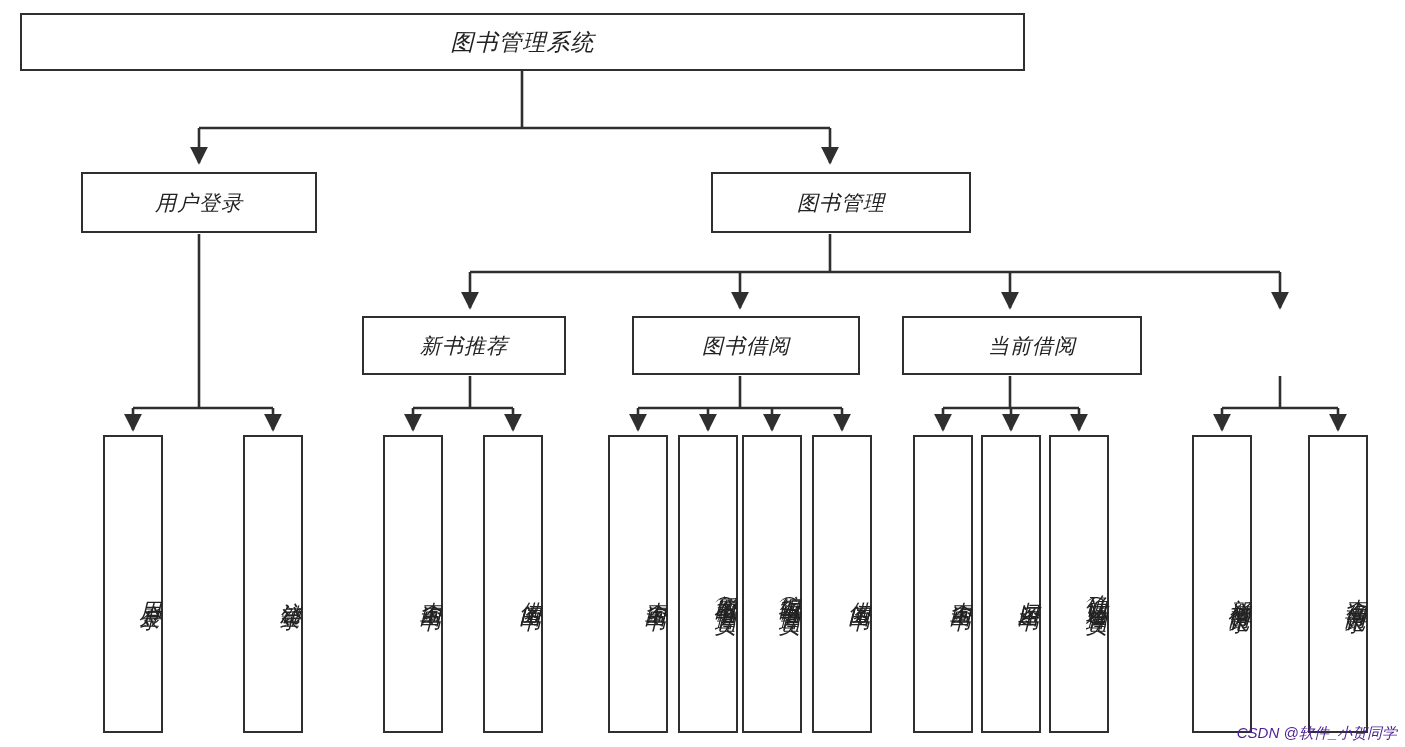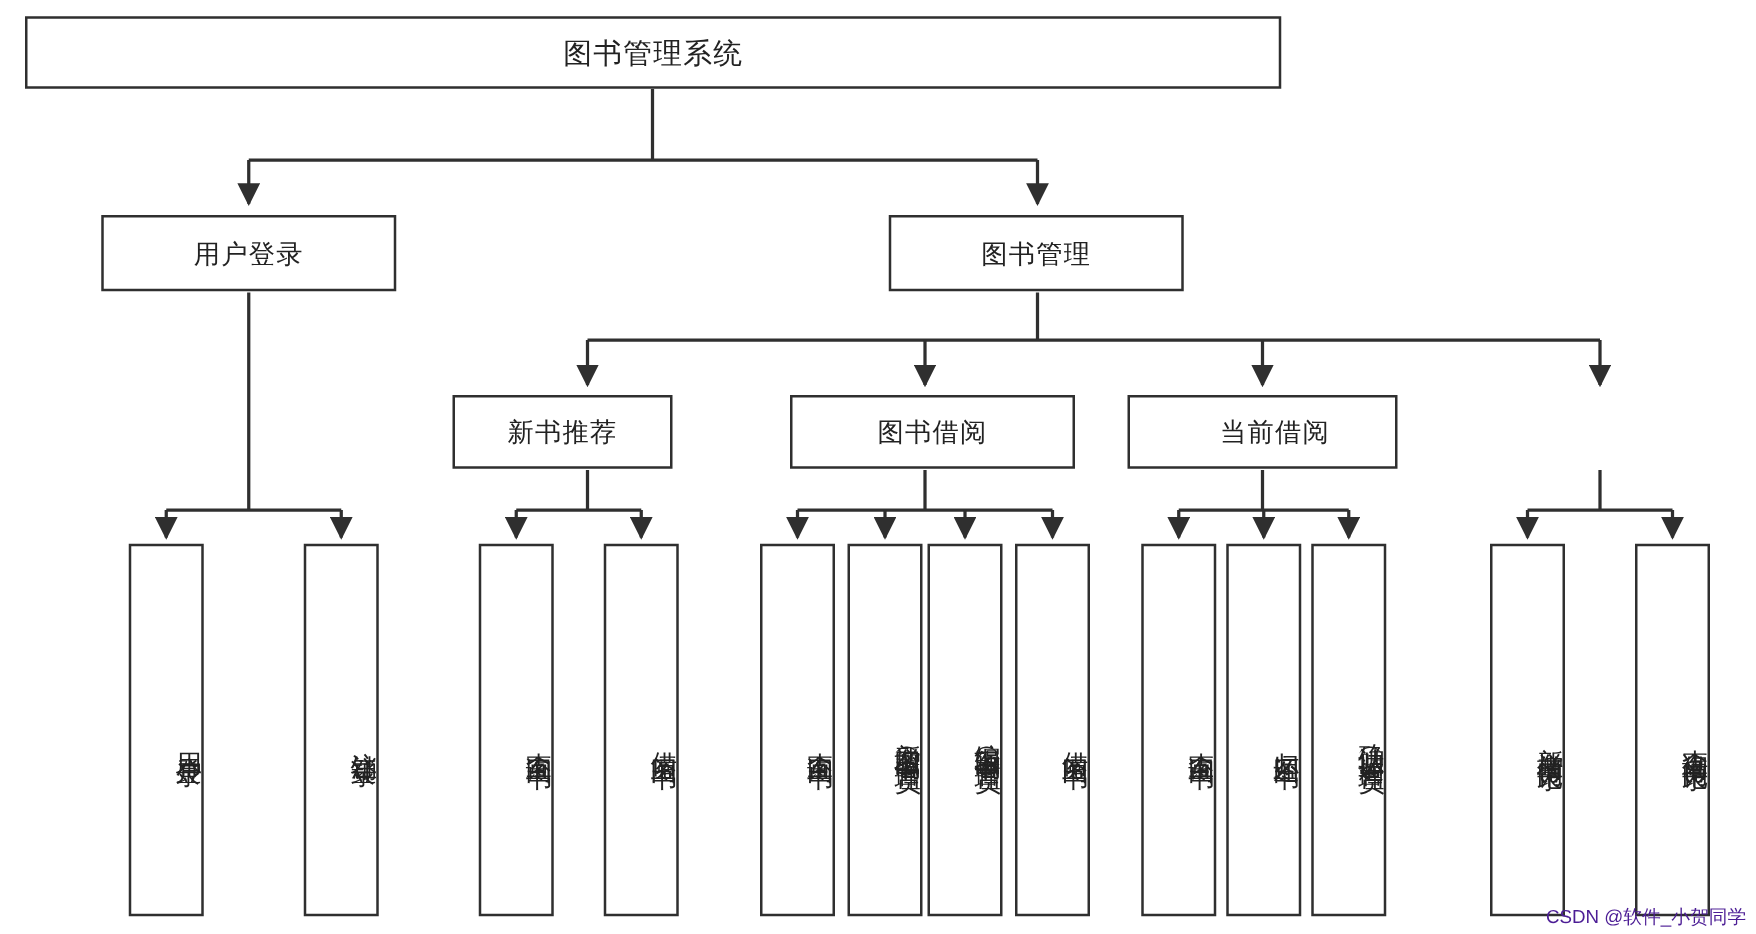--- a/index.html
+++ b/index.html
@@ -1,18 +1,18 @@
 <!DOCTYPE html>
 <html><head>
 <meta charset="utf-8">
 <style>
   html,body{margin:0;padding:0;background:#ffffff;}
   body{width:1405px;height:747px;overflow:hidden;
        font-family:"Liberation Sans","DejaVu Sans",sans-serif;}
-  #diagram-root{position:relative;width:1405px;height:747px;}
+  #diagram-root{position:relative;width:1405px;height:747px;font-style:italic;}
   svg.edges{position:absolute;left:0;top:0;width:1405px;height:747px;}
   .node{position:absolute;box-sizing:border-box;background:#ffffff;
         border:2px solid #2f2f2f;display:flex;align-items:center;
         justify-content:center;color:#222222;}
   .node.h{font-size:21px;letter-spacing:1px;}
   .node.v{writing-mode:vertical-rl;text-orientation:upright;
           font-size:21px;letter-spacing:3px;line-height:1;
           padding-top:14px;align-items:flex-start;justify-content:center;}
   .watermark{position:absolute;right:8px;bottom:4px;font-size:15px;
              color:#4c1d95;white-space:nowrap;}
@@ -68,25 +68,25 @@
       <path d="M 1280 376 L 1280 408"></path>
       <path d="M 1222 408 L 1338 408"></path>
       <path d="M 1222 408 L 1222 430" marker-end="url(#arrow)"></path>
       <path d="M 1338 408 L 1338 430" marker-end="url(#arrow)"></path>
     </g>
   </svg>
 
   <div class="node h" style="left:20px;top:13px;width:1005px;height:58px;font-size:23px;">图书管理系统</div>
 
   <div class="node h" style="left:81px;top:172px;width:236px;height:61px;">用户登录</div>
-  <div class="node h" style="left:711px;top:172px;width:236px;height:61px;">图书管理</div>
+  <div class="node h" style="left:711px;top:172px;width:260px;height:61px;">图书管理</div>
 
-  <div class="node h" style="left:362px;top:316px;width:176px;height:59px;">新书推荐</div>
+  <div class="node h" style="left:362px;top:316px;width:204px;height:59px;">新书推荐</div>
   <div class="node h" style="left:632px;top:316px;width:228px;height:59px;">图书借阅</div>
-  <div class="node h" style="left:902px;top:316px;width:216px;height:59px;padding-left:20px;">当前借阅</div>
+  <div class="node h" style="left:902px;top:316px;width:240px;height:59px;padding-left:20px;">当前借阅</div>
 
   <div class="node v" style="left:103px;top:435px;width:60px;height:298px;">用户登录</div>
   <div class="node v" style="left:243px;top:435px;width:60px;height:298px;">注销登录</div>
 
   <div class="node v" style="left:383px;top:435px;width:60px;height:298px;">查询图书</div>
   <div class="node v" style="left:483px;top:435px;width:60px;height:298px;">借阅图书</div>
 
   <div class="node v" style="left:608px;top:435px;width:60px;height:298px;">查询图书</div>
   <div class="node v" style="left:678px;top:435px;width:60px;height:298px;">新增图书（管理员）</div>
   <div class="node v" style="left:742px;top:435px;width:60px;height:298px;">编辑图书（管理员）</div>

